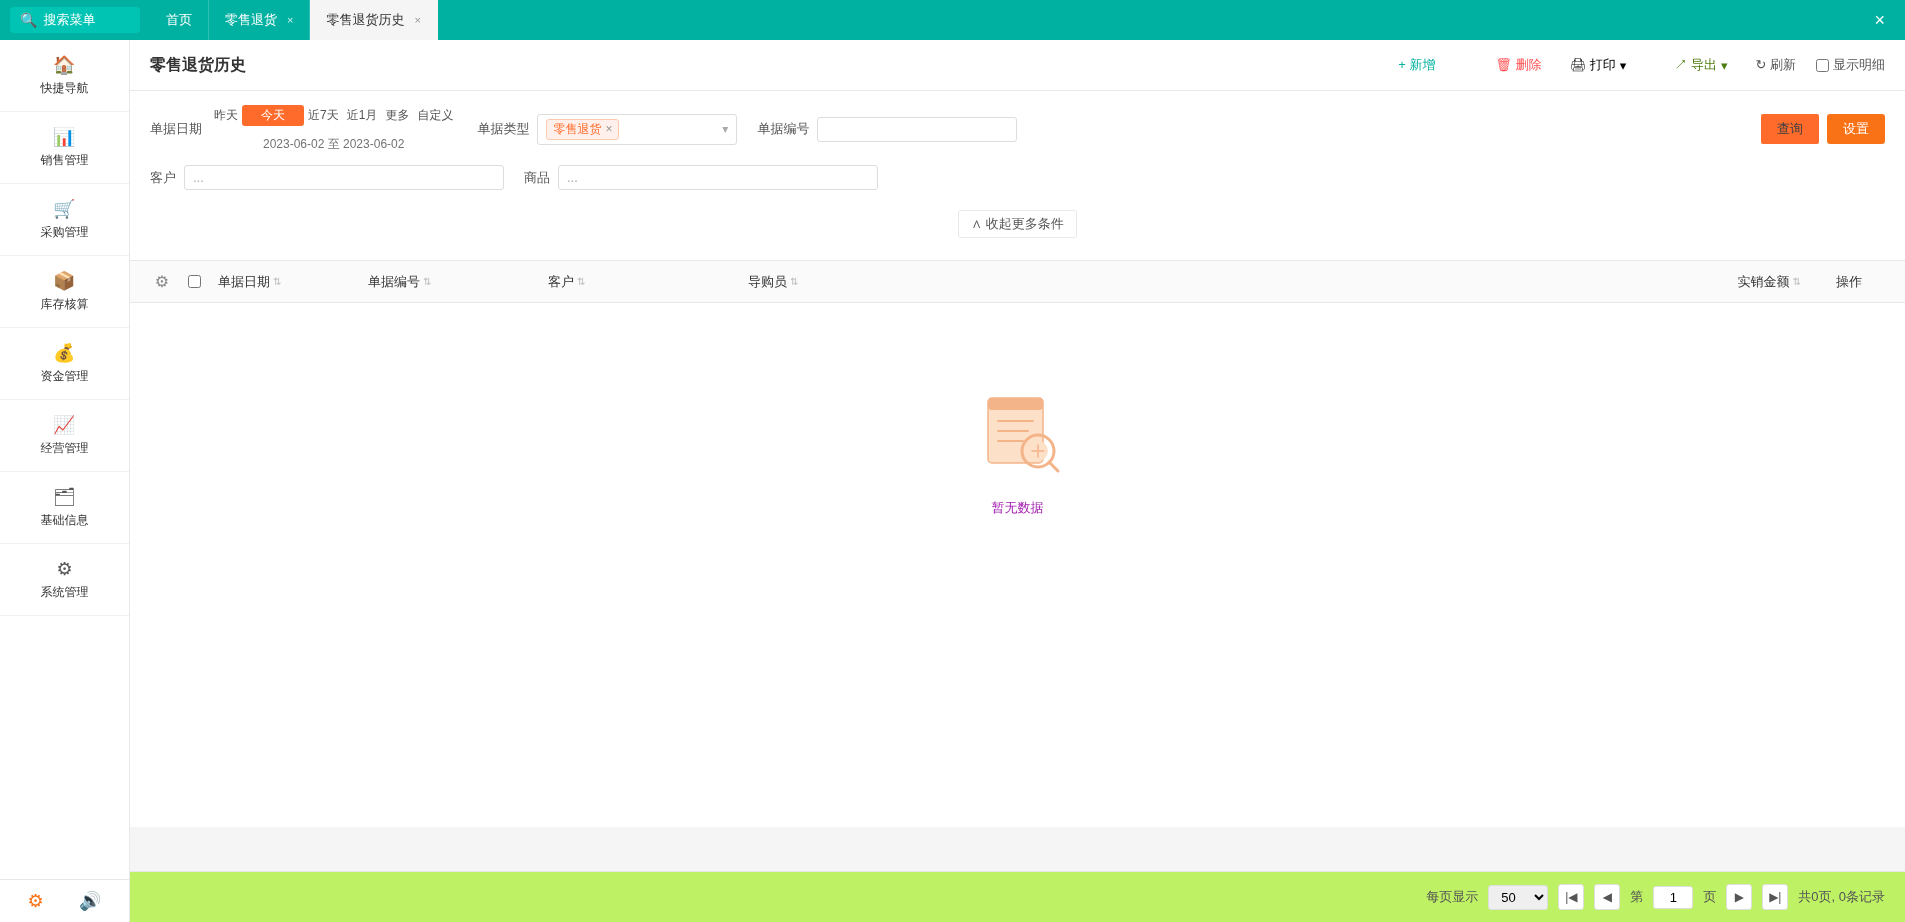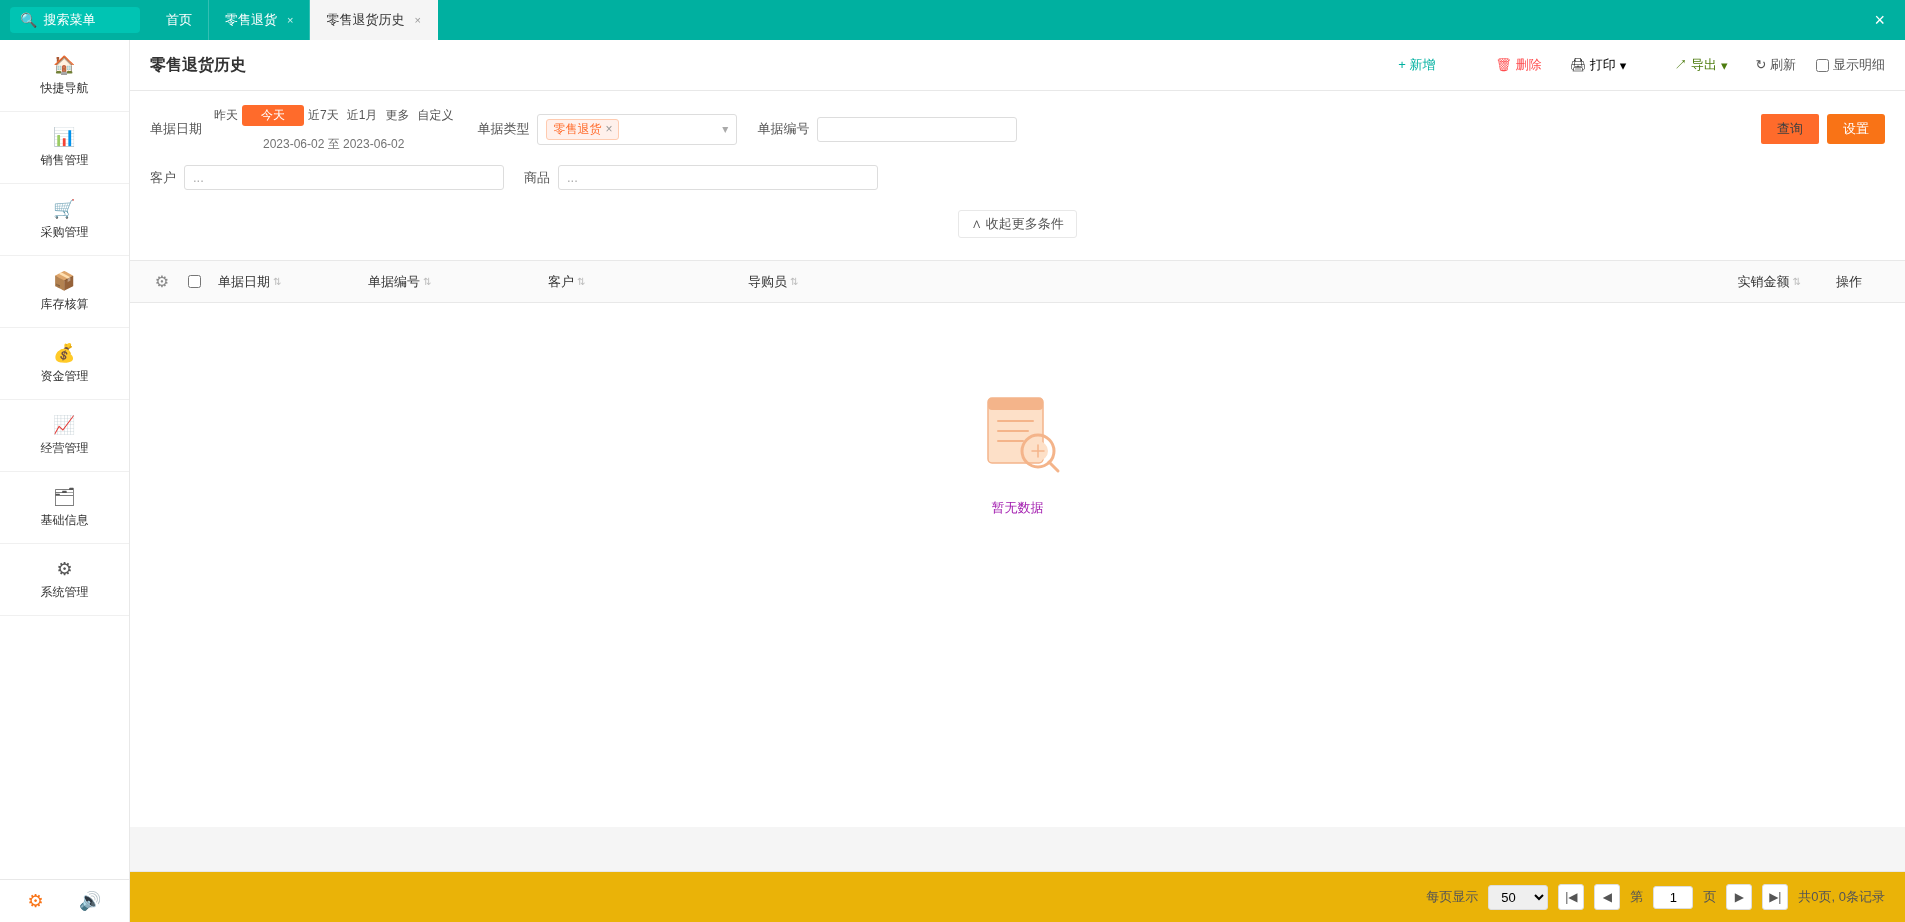--- a/index.html
+++ b/index.html
@@ -330,21 +330,21 @@
       font-size: 13px;
       color: #a21caf;
     }
 
     
     .pagination {
       display: flex;
       align-items: center;
       justify-content: flex-end;
       padding: 12px 20px;
-      background: #eab308;
+      background: #bef264;
       border-top: 1px solid #e8e8e8;
       gap: 10px;
       font-size: 13px;
       color: #555;
       margin-top: 44px;
     }
     .page-size-select {
       border: 1px solid #ddd;
       border-radius: 3px;
       padding: 3px 8px;

